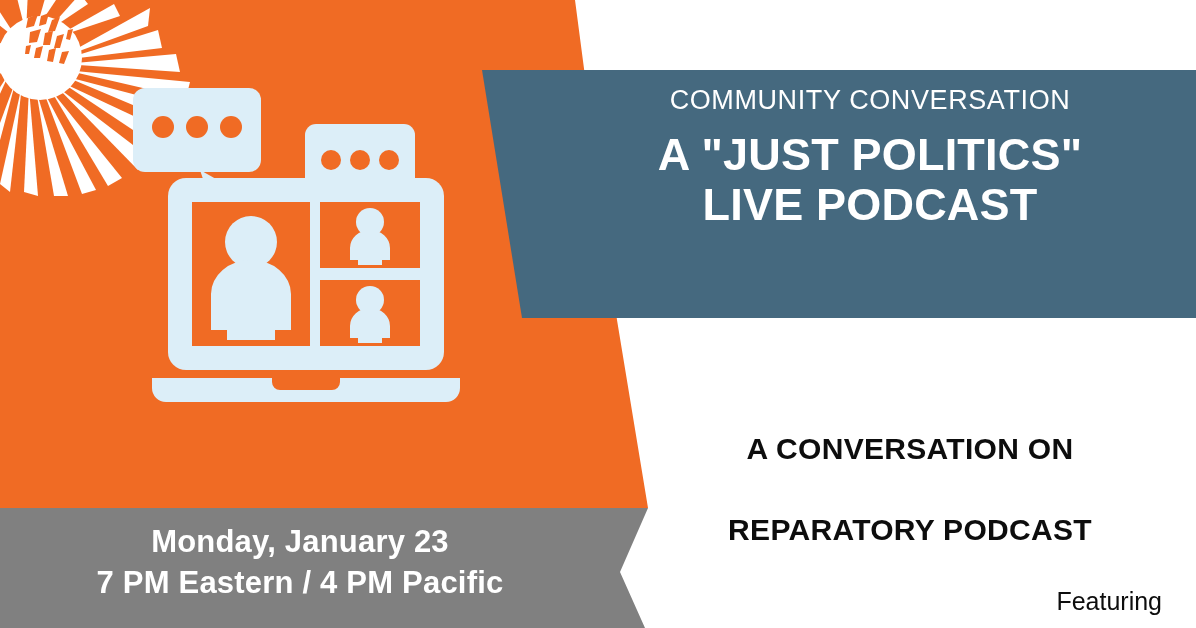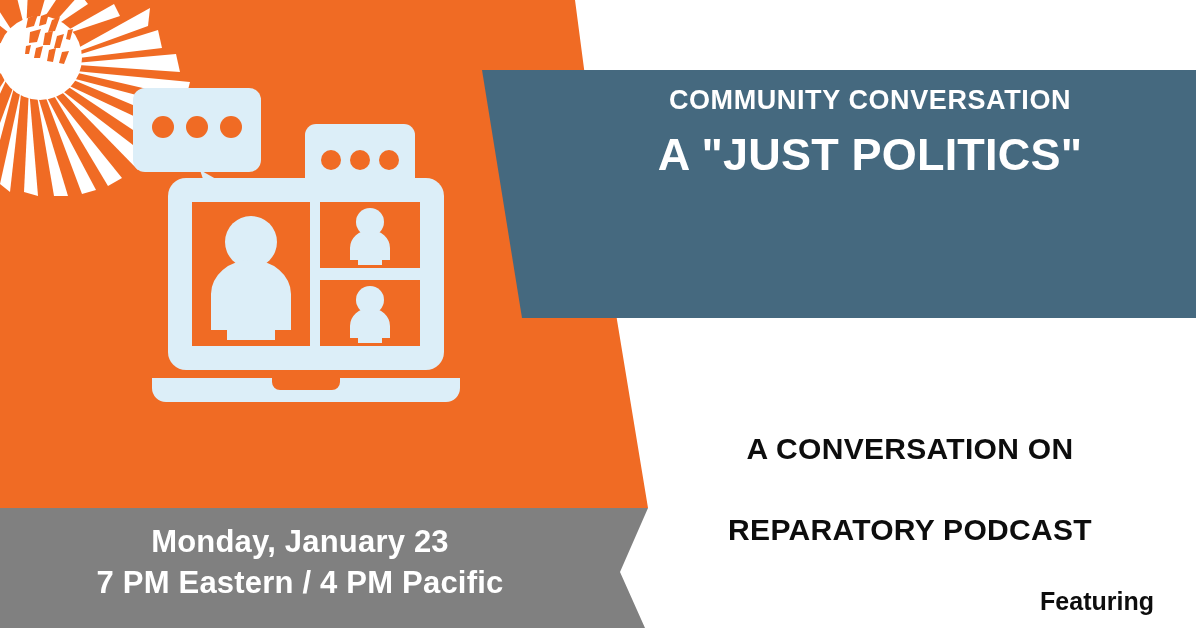--- a/index.html
+++ b/index.html
@@ -42,21 +42,21 @@
   .teal-text {
     position: absolute;
     left: 560px;
     top: 86px;
     width: 620px;
     text-align: center;
     color: #ffffff;
   }
   .eyebrow {
     font-size: 27px;
-    font-weight: bold;
+    font-weight: normal;
     letter-spacing: 0.6px;
     line-height: 1.1;
     margin: 0 0 14px 0;
   }
   .headline {
     font-size: 45px;
     font-weight: bold;
     line-height: 1.12;
     letter-spacing: 0.2px;
     margin: 0;
@@ -80,23 +80,23 @@
     line-height: 1.18;
     letter-spacing: 0.3px;
     margin: 0 0 38px 0;
   }
   .subtitle .sub-line {
     display: block;
     margin-top: 46px;
   }
   .featuring {
     font-size: 25px;
-    font-weight: bold;
+    font-weight: normal;
     line-height: 1.22;
-    margin: 8px;
+    margin: 0;
   }
   .featuring .feat-line {
     display: block;
   }
   .feat-line.feat-word {
     text-align: right;
     padding-right: 8px;
   }
 
   
@@ -236,20 +236,21 @@
                L 280 390
                a 8 8 0 0 1 -8 -8
                Z" fill="#DCEEF8" fill-rule="evenodd"></path>
     </g>
   </svg>
 
   <div class="teal-text">
     <p class="eyebrow">COMMUNITY CONVERSATION</p>
     <h1 class="headline">
       <span class="hl-line">A "JUST POLITICS"</span>
+      <span class="hl-line">LIVE PODCAST</span>
     </h1>
   </div>
 
   <div class="lower-right">
     <h2 class="subtitle">
       <span class="sub-line">A CONVERSATION ON</span>
       <span class="sub-line">REPARATORY PODCAST</span>
     </h2>
     <p class="featuring">
       <span class="feat-line feat-word">Featuring</span>

